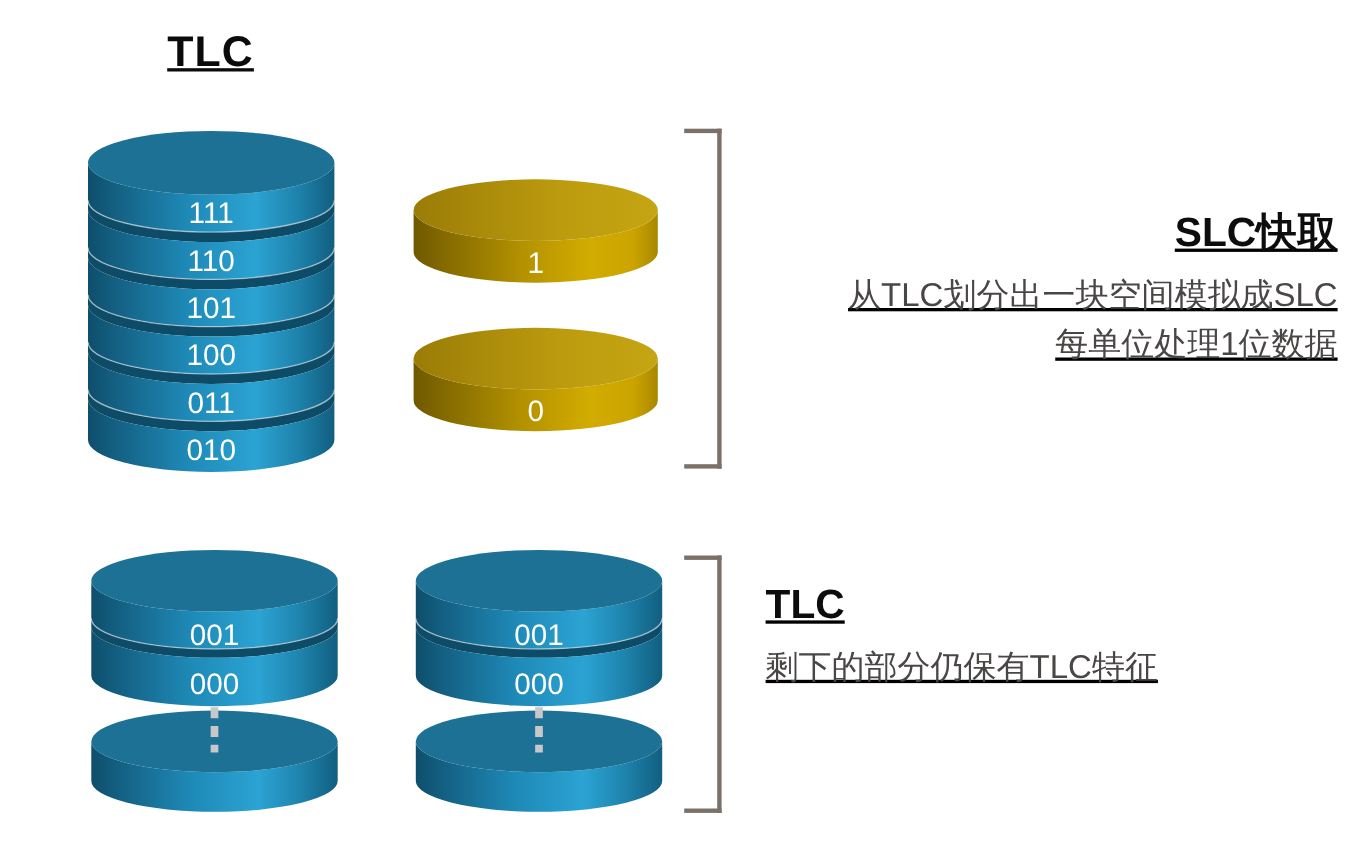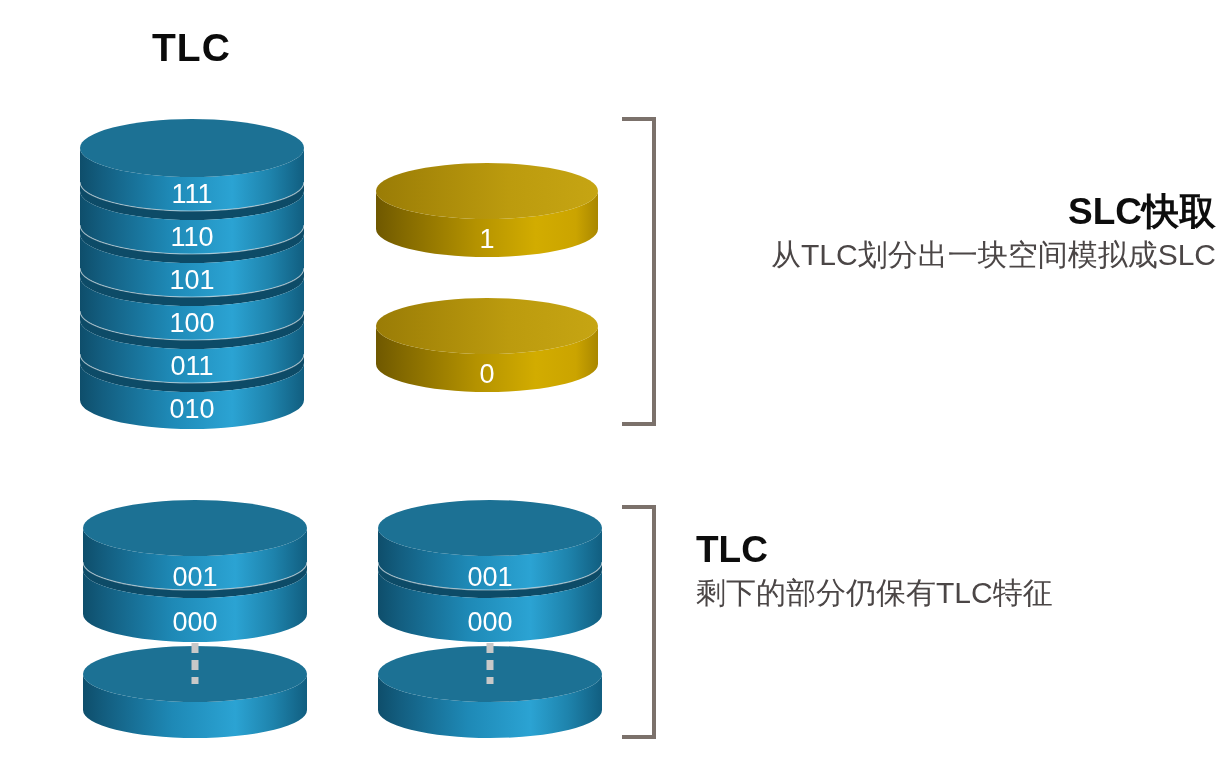--- a/index.html
+++ b/index.html
@@ -1,22 +1,22 @@
 <!DOCTYPE html>
 <html><head>
 <meta charset="utf-8">
 <style>
   html,body{margin:0;padding:0;background:#fff;}
   .page{position:relative;width:1230px;height:780px;background:#fff;overflow:hidden;
         font-family:"Liberation Sans",sans-serif;}
-  .abs{position:absolute;}
+  .abs{position:absolute;text-decoration:underline;}
   .stack-title{left:152px;top:26px;font-size:39px;font-weight:bold;color:#0b0b0b;letter-spacing:1px;}
   .info-block{width:520px;}
   .info-heading{font-size:37px;font-weight:bold;color:#0d0d0d;line-height:40px;margin:0;}
-  .info-body{margin-top:0;font-size:30px;color:#4b4646;line-height:45px;}
+  .info-body{margin-top:14px;font-size:30px;color:#4b4646;line-height:45px;}
   .bracket{border-top:4px solid #7b716b;border-right:4px solid #7b716b;border-bottom:4px solid #7b716b;}
   .cyl-label{font-family:"Liberation Sans",sans-serif;font-size:27px;fill:#ffffff;text-anchor:middle;}
   svg{display:block;}
 </style>
 </head>
 <body>
 
 <div class="page">
 
   <div class="abs stack-title">TLC</div>
@@ -93,20 +93,21 @@
       <text class="cyl-label" x="113" y="223">0</text>
     </svg>
   </div>
 
   <div class="abs bracket" style="left:622px;top:117px;width:30px;height:301px;"></div>
 
   <div class="abs info-block" style="left:696px;top:192px;text-align:right;">
     <h2 class="info-heading">SLC快取</h2>
     <div class="info-body">
       <div>从TLC划分出一块空间模拟成SLC</div>
+      <div>每单位处理1位数据</div>
     </div>
   </div>
 
   <div class="abs" style="left:0;top:452px;">
     <svg width="700" height="10" viewBox="0 0 700 10">
       <defs>
         <linearGradient id="gdv" x1="0" y1="0" x2="1" y2="0">
           <stop offset="0" stop-color="#1873A6"></stop>
             <stop offset="1" stop-color="#12A9E4"></stop>
         </linearGradient>

